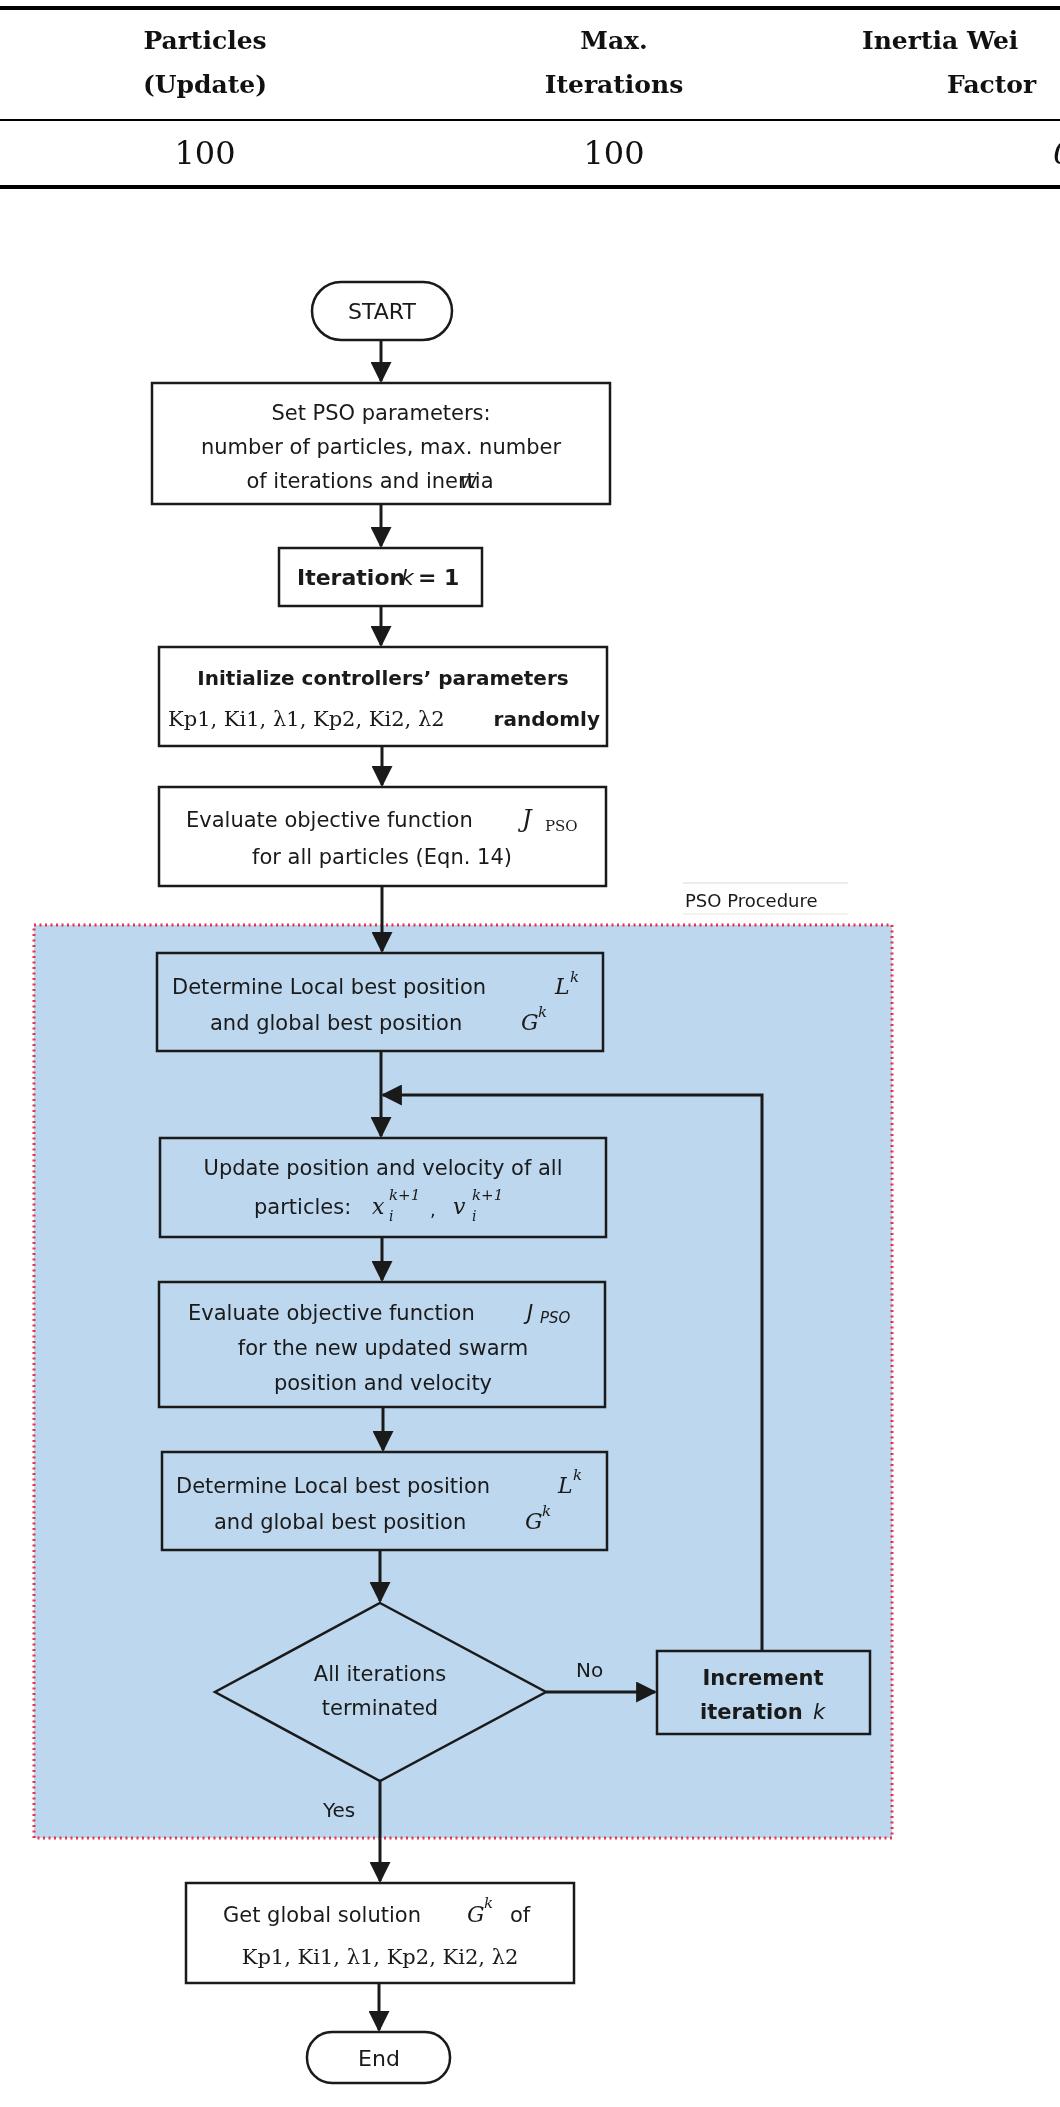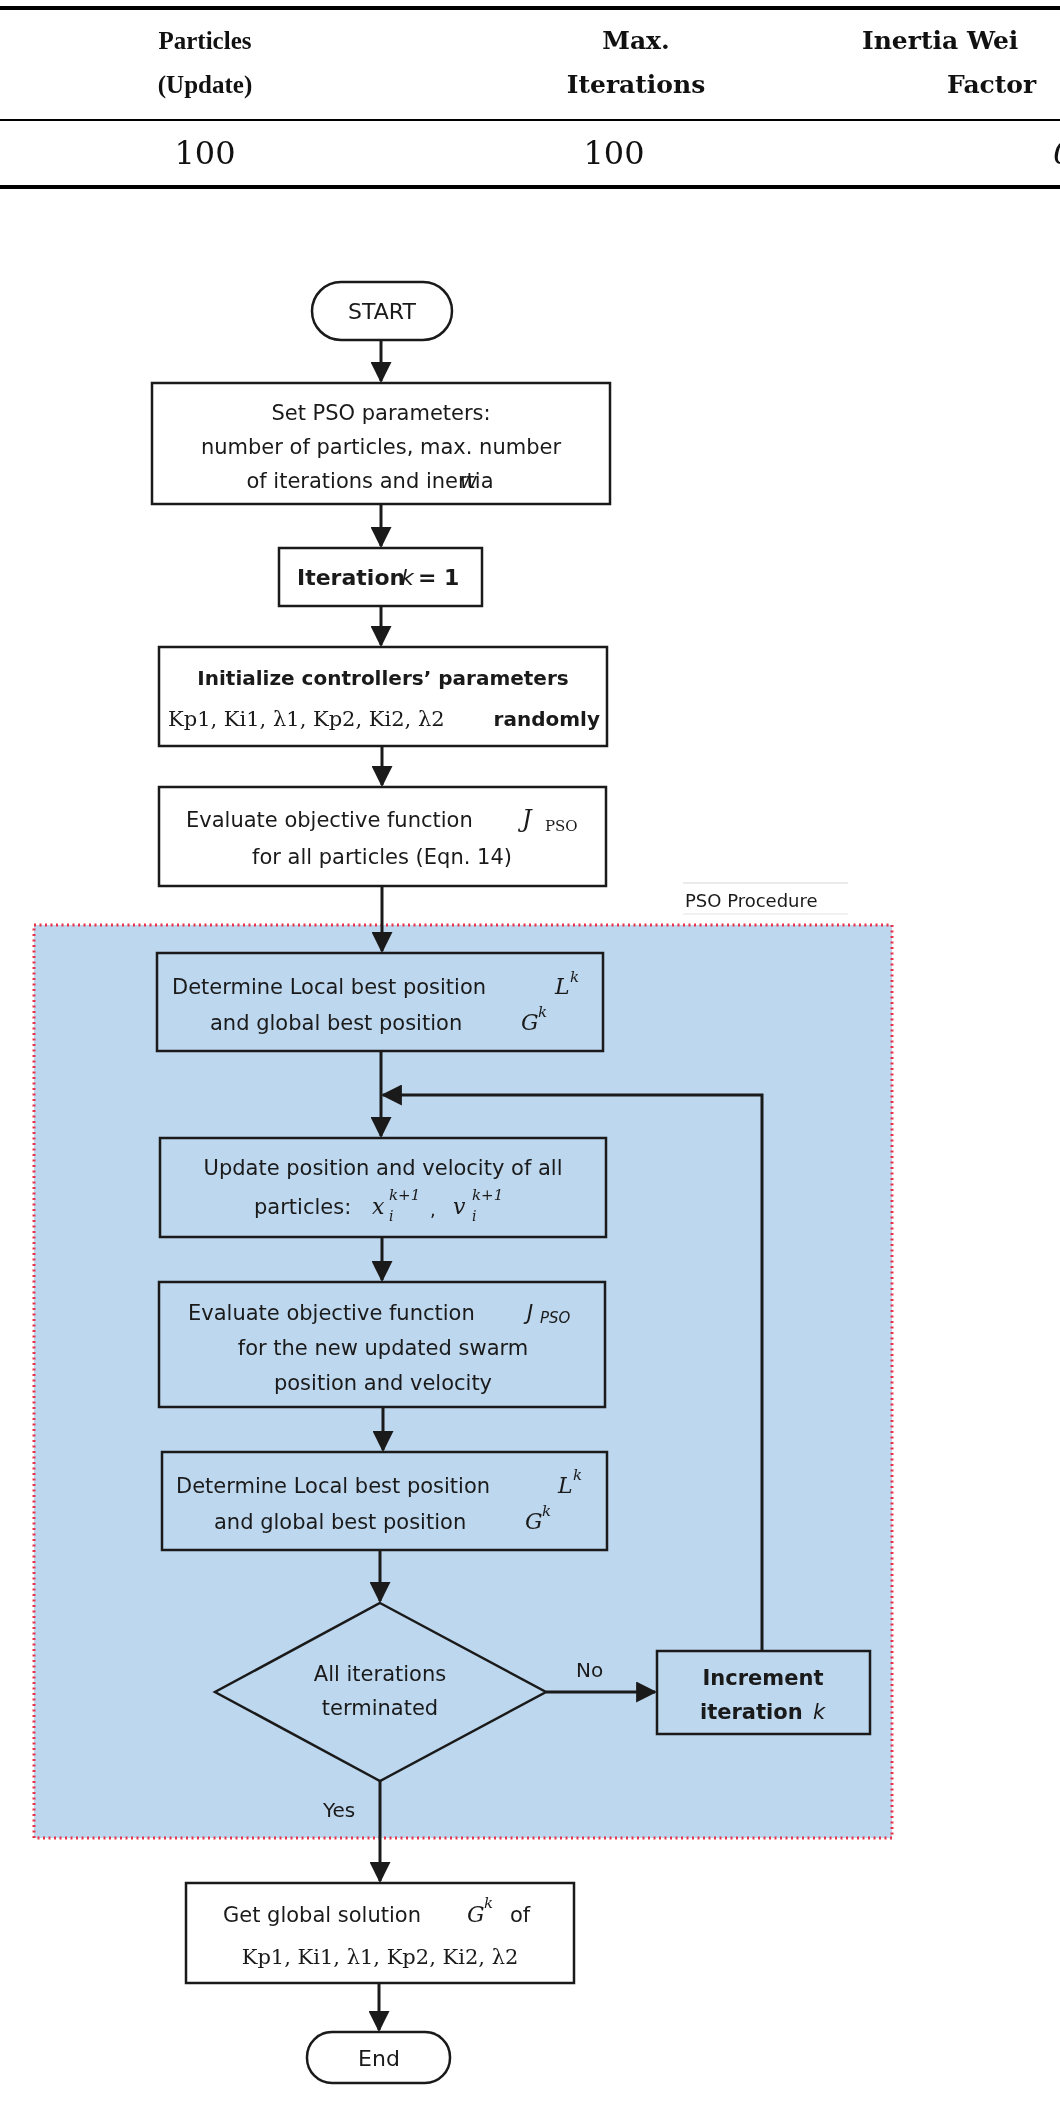--- a/index.html
+++ b/index.html
@@ -14,25 +14,25 @@
   .th span, .td span { display: block; }
   svg text { font-family: "DejaVu Sans", "Liberation Sans", sans-serif; fill: #1a1a1a; }
   .serif { font-family: "DejaVu Serif", "Liberation Serif", serif !important; }
 </style>
 </head>
 <body>
 
 <div class="tbl">
   <div class="rule thick" style="top:6px;"></div>
 
-  <div class="th" style="left:105px; width:200px; top:19px;font-family:Liberation Serif, serif;">
+  <div class="th" style="left:105px; width:200px; top:19px;">
     <span>Particles</span>
     <span>(Update)</span>
   </div>
-  <div class="th" style="left:536px; width:200px; top:19px;">
+  <div class="th" style="left:514px; width:200px; top:19px;">
     <span>Max.</span>
     <span>Iterations</span>
   </div>
   <div class="th" style="left:862px; top:19px; text-align:right; width:260px;">
     <span style="text-align:left;">Inertia Wei</span>
     <span style="text-align:left; padding-left:85px;">Factor</span>
   </div>
 
   <div class="rule thin" style="top:119px;"></div>
 

